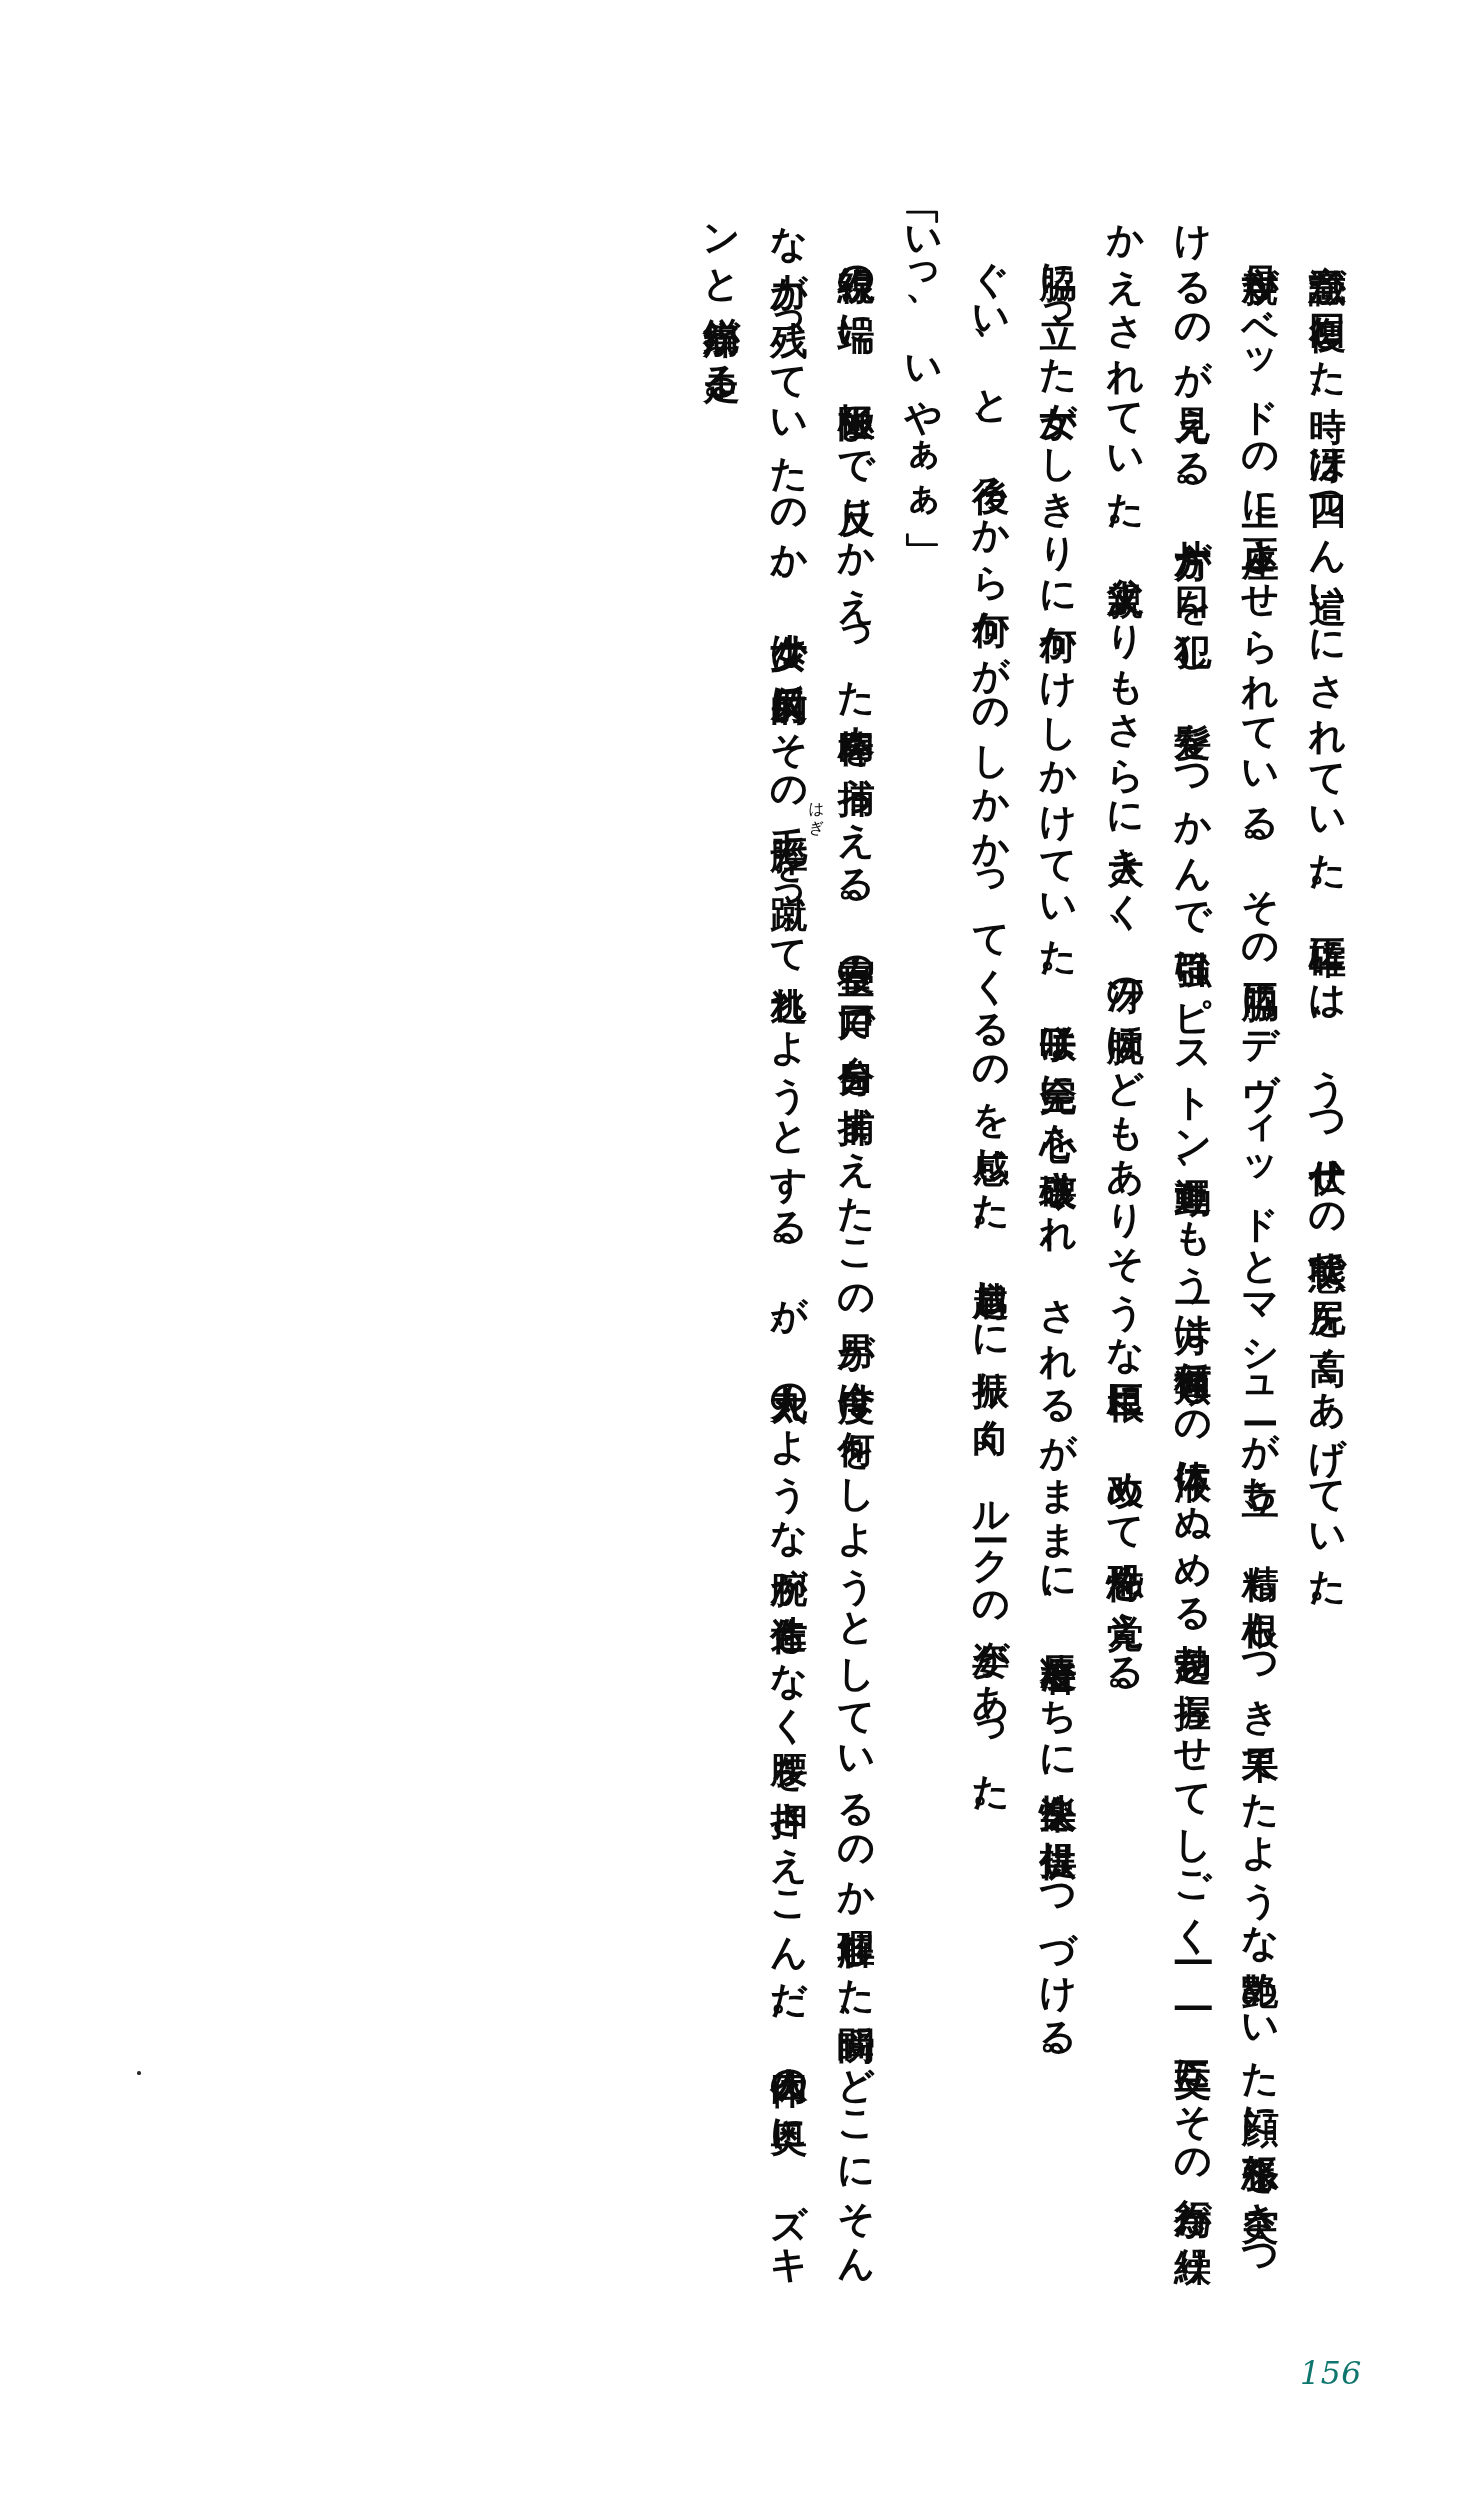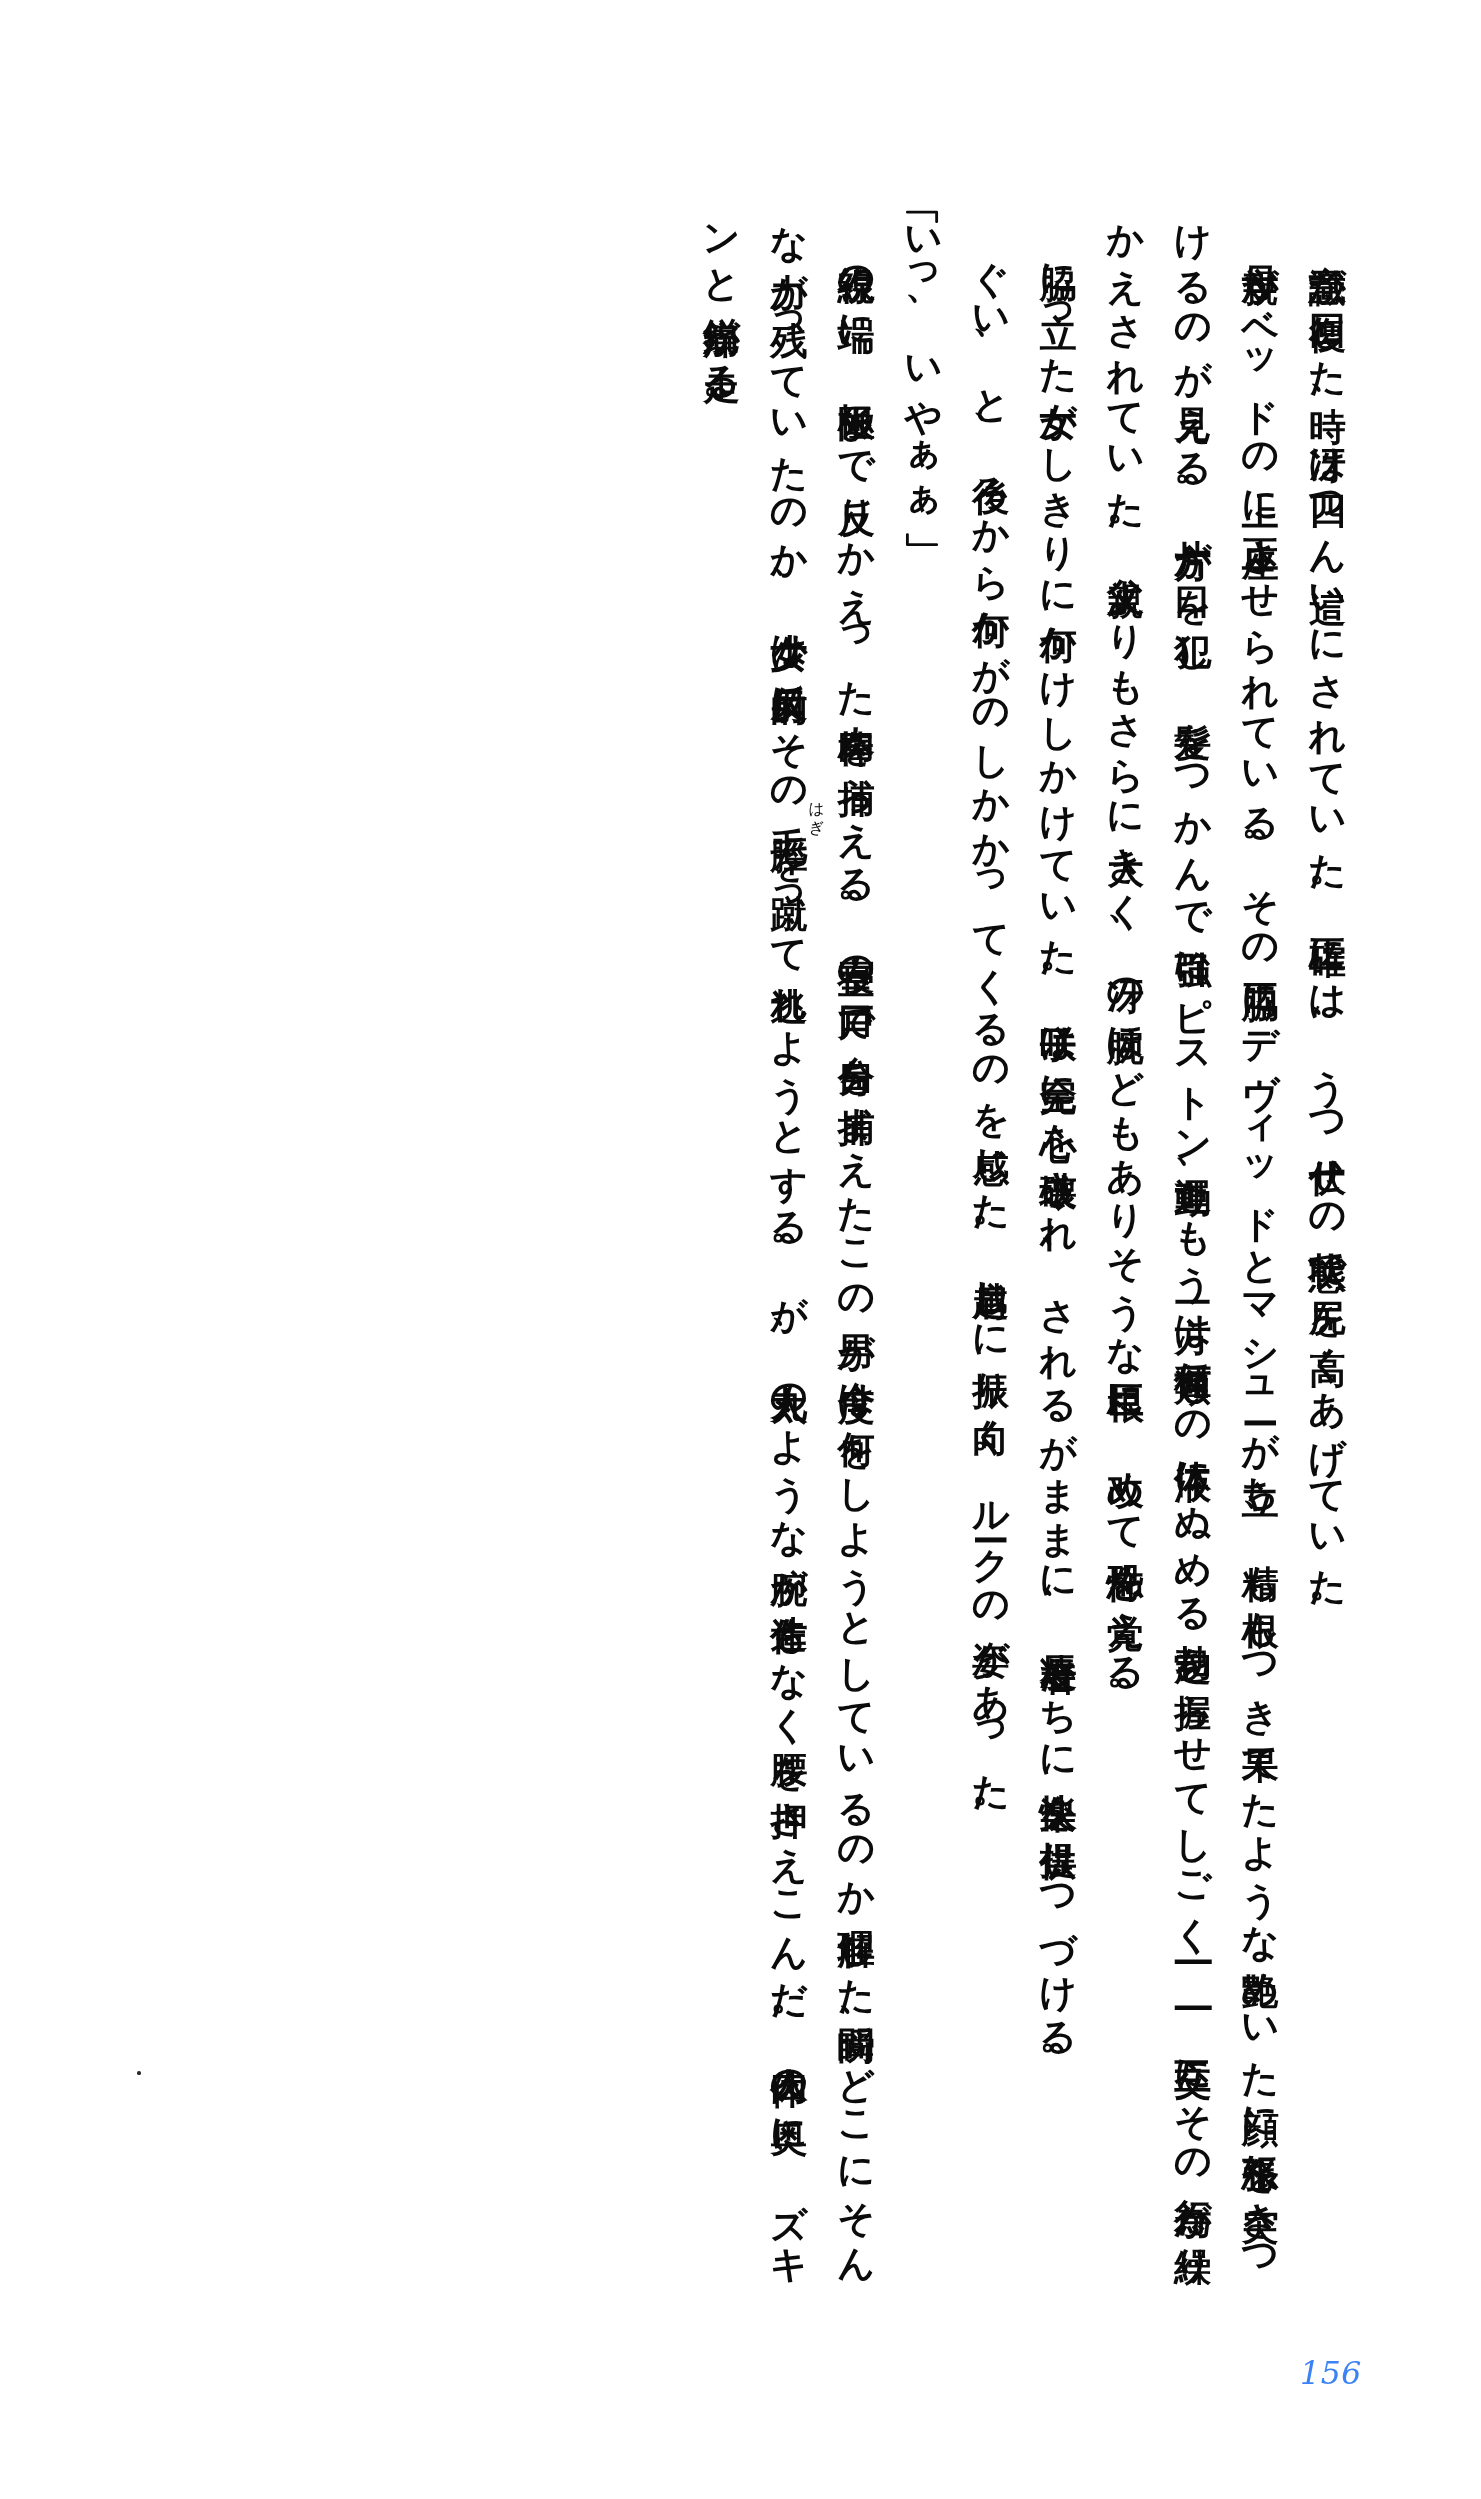--- a/index.html
+++ b/index.html
@@ -48,21 +48,21 @@
     letter-spacing: 0;
     font-weight: 500;
   }
   .page-number {
     position: absolute;
     right: 119px;
     bottom: 109px;
     font-size: 31.5px;
     font-style: italic;
     font-family: "DejaVu Serif", "Liberation Serif", serif;
-    color: #3b82f6;
+    color: #0f766e;
     letter-spacing: 0.02em;
   }
   .speck {
     position: absolute;
     left: 137px;
     top: 2071px;
     width: 3.7px;
     height: 3.7px;
     background: #2a2a2a;
     border-radius: 50%;

